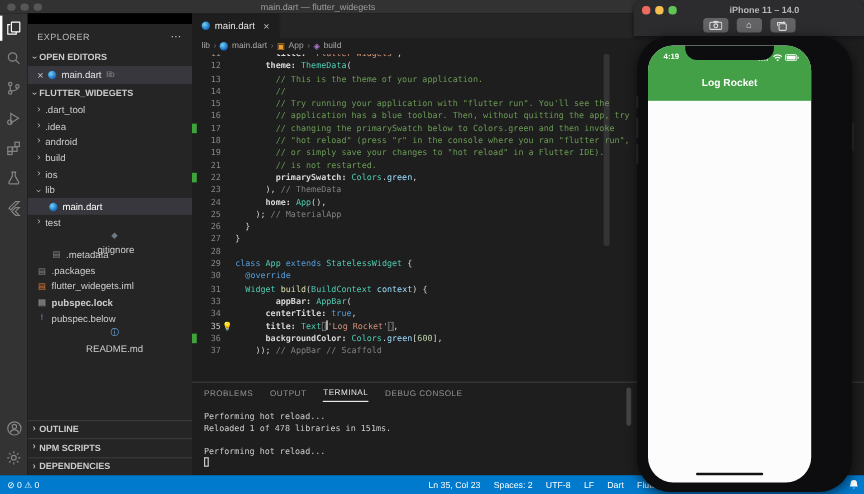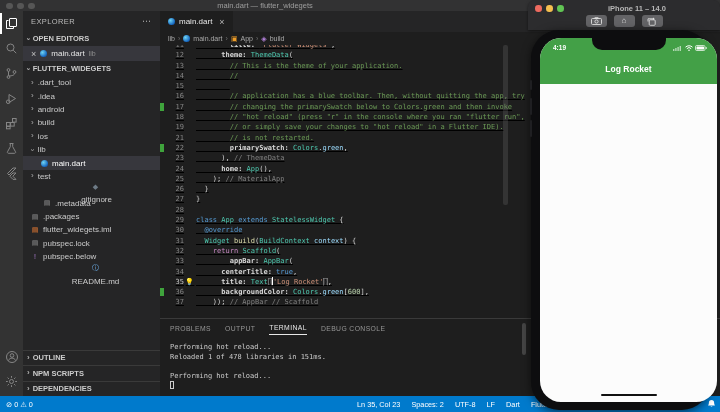--- a/index.html
+++ b/index.html
@@ -12,21 +12,21 @@
   .tl { position:absolute; top:2.5px; width:6.5px; height:6.5px; border-radius:50%; background:#565656; }
   .vs-title { position:absolute; top:1px; left:0; right:190px; text-align:center; font-size:7.5px; color:#9d9d9d; }
 
   .activitybar { position:absolute; left:0; top:11px; width:23px; bottom:16px; background:#333333; }
   .act-item { position:relative; width:23px; height:25px; display:flex; align-items:center; justify-content:center; color:#858585; }
   .act-item.active { color:#ffffff; }
   .act-item.active::before { content:""; position:absolute; left:0; top:2px; bottom:2px; width:1.5px; background:#fff; }
   .act-bottom { position:absolute; bottom:2px; left:0; width:23px; }
   .act-item svg { display:block; }
 
-  .sidebar { position:absolute; left:23px; top:11px; width:137px; bottom:16px; background:#252526; color:#cccccc; overflow:hidden; }
+  .sidebar { position:absolute; left:23px; top:20px; width:137px; bottom:16px; background:#252526; color:#cccccc; overflow:hidden; }
   .sb-header { height:20px; display:flex; align-items:center; padding:0 8px; font-size:7.5px; color:#bbbbbb; letter-spacing:.4px; }
   .sb-header .dots { margin-left:auto; color:#c5c5c5; font-size:9px; letter-spacing:1px; }
   .sb-sec { height:15px; display:flex; align-items:center; font-size:7.5px; font-weight:bold; color:#cccccc; padding-left:4px; gap:3px; }
   .chev { display:inline-block; color:#b0b0b0; font-size:8px; line-height:1; transform:translateY(-0.5px); }
   .chev.open { transform:rotate(90deg); }
   .oe-item { height:15px; display:flex; align-items:center; gap:4px; background:#37373d; font-size:8px; color:#e7e7e7; padding-left:8px; }
   .oe-item .close-x { color:#c0c0c0; font-size:9px; }
   .oe-item .detail { color:#8d8d8d; font-size:7px; }
   .dart-ic { width:7px; height:7px; border-radius:50%; background:radial-gradient(circle at 35% 35%, #6fd4f2 0%, #1565c0 70%); flex:0 0 auto; }
   .tree { font-size:8px; }
@@ -38,21 +38,21 @@
 
   .editor-area { position:absolute; left:160px; top:11px; right:0; bottom:16px; background:#1e1e1e; }
   .tabbar { position:absolute; left:0; top:0; right:0; height:21px; background:#252526; display:flex; }
   .tab { background:#1e1e1e; height:21px; display:flex; align-items:center; gap:4px; padding:0 8px; font-size:8px; color:#e7e7e7; border-right:1px solid #252526; }
   .tab .close-x { color:#b5b5b5; font-size:9px; margin-left:3px; }
   .breadcrumbs { position:absolute; left:0; top:21px; right:0; height:13px; display:flex; align-items:center; gap:3px; padding-left:8px; font-size:7px; color:#a9a9a9; background:#1e1e1e; }
   .breadcrumbs .bc-sep { color:#6e6e6e; font-size:7px; }
   .bc-sym { font-size:7px; }
   .bc-class { color:#ee9d28; } .bc-method { color:#b180d7; }
 
-  .code { position:absolute; left:0; right:0; top:34px; bottom:78px; overflow:hidden; font-family:"DejaVu Sans Mono", monospace; font-size:7px; line-height:10.3px;text-decoration:underline; }
+  .code { position:absolute; left:0; right:0; top:34px; bottom:78px; overflow:hidden; font-family:"DejaVu Sans Mono", monospace; font-size:7px; line-height:10.3px; }
   .code-inner { margin-top:-5px; }
   .cl { height:10.3px; display:flex; white-space:pre; }
   .cl .mk { width:4px; flex:0 0 auto; }
   .cl.modified .mk { background:#3fa33c; margin:1px 0; }
   .cl .ln { width:20px; flex:0 0 auto; text-align:right; color:#858585; padding-right:0; }
   .cl.activeln .ln { color:#c6c6c6; }
   .cl .glyph { width:12px; flex:0 0 auto; text-align:center; font-size:7px; line-height:10.3px; }
   .bulb { color:#ffcc00; }
   .tk-pl { color:#d4d4d4; } .tk-kw { color:#569cd6; } .tk-ctrl { color:#c586c0; }
   .tk-type { color:#4ec9b0; } .tk-prm { color:#d8d8d8; font-weight:bold; }
@@ -77,21 +77,21 @@
 
   
   #sim { position:absolute; left:528px; top:0; width:192px; height:412px; z-index:10; }
   .sim-titlebar { position:absolute; left:0; top:0; right:0; height:30px; background:#2c2c2e; border-radius:7px 7px 0 0; box-shadow:0 1px 3px rgba(0,0,0,.5); }
   .sim-tl { position:absolute; top:5px; width:6.5px; height:6.5px; border-radius:50%; }
   .sim-title { position:absolute; top:3.5px; left:30px; right:4px; text-align:center; font-size:7.5px; font-weight:bold; color:#b8b8b8; }
   .sim-btns { position:absolute; top:15px; left:0; right:0; display:flex; justify-content:center; gap:7px; }
   .sim-btn { width:21px; height:12px; background:#636366; border-radius:3px; display:flex; align-items:center; justify-content:center; color:#d9d9d9; font-size:8px; line-height:1; }
   .phone { position:absolute; left:3px; top:30px; width:179px; height:380px; background:#0d0d0f; border-radius:28px; box-shadow:0 2px 10px rgba(0,0,0,.6); }
   .p-btn { position:absolute; background:#1f1f22; border-radius:1px; }
-  .screen { position:absolute; left:9px; top:8px; width:177px; height:364px; border-radius:21px; background:#fcfcfc; overflow:hidden; }
+  .screen { position:absolute; left:9px; top:8px; width:136px; height:364px; border-radius:21px; background:#fcfcfc; overflow:hidden; }
   .ph-green { position:absolute; left:0; top:0; right:0; height:46px; }
   .ph-appbar-title { position:absolute; top:26px; left:0; right:0; text-align:center; color:#fff; font-size:8.5px; font-weight:bold; }
   .ph-time { position:absolute; top:6px; left:13px; color:#fff; font-size:6.5px; font-weight:bold; }
   .ph-status { position:absolute; top:7px; right:10px; display:flex; gap:2.5px; align-items:center; }
   .notch { position:absolute; top:0; left:50%; transform:translateX(-50%); width:74px; height:12px; background:#0d0d0f; border-radius:0 0 10px 10px; }
   .home-ind { position:absolute; bottom:6px; left:50%; transform:translateX(-50%); width:56px; height:2.5px; background:#111; border-radius:2px; }
 </style>
 </head>
 <body>
 
@@ -230,21 +230,21 @@
           <span>.metadata</span>
         </div>
         <div class="tree-row" style="padding-left: 8px;">
           <span class="fic" style="color: rgb(138, 138, 138);">▤</span>
           <span>.packages</span>
         </div>
         <div class="tree-row" style="padding-left: 8px;">
           <span class="fic" style="color: rgb(227, 121, 51);">▤</span>
           <span>flutter_widegets.iml</span>
         </div>
-        <div class="tree-row" style="padding-left: 8px;">
+        <div class="tree-row" style="padding-left: 8px; font-weight: bold;">
           <span class="fic" style="color: rgb(138, 138, 138);">▤</span>
           <span>pubspec.lock</span>
         </div>
         <div class="tree-row" style="padding-left: 8px;">
           <span class="fic" style="color: rgb(177, 128, 215);">!</span>
           <span>pubspec.below</span>
         </div>
         <div class="tree-row" style="padding-left: 8px; flex-direction: column;">
           <span class="fic" style="color: rgb(117, 190, 255);">ⓘ</span>
           <span>README.md</span>
@@ -285,37 +285,36 @@
         <span class="bc-sep">›</span>
         <span class="bc-sym bc-method">◈</span>
         <span>build</span>
       </div>
     <div class="code">
       <div class="code-inner" id="code-inner">
           <div class="cl"><span class="mk"></span><span class="ln">11</span><span class="glyph"></span><span><span class="tk-pl">        </span><span class="tk-prm">title: </span><span class="tk-str">'Flutter Widgets'</span><span class="tk-pl">,</span></span></div>
           <div class="cl"><span class="mk"></span><span class="ln">12</span><span class="glyph"></span><span><span class="tk-pl">      </span><span class="tk-prm">theme: </span><span class="tk-type">ThemeData</span><span class="tk-pl">(</span></span></div>
           <div class="cl"><span class="mk"></span><span class="ln">13</span><span class="glyph"></span><span><span class="tk-pl">        </span><span class="tk-cm">// This is the theme of your application.</span></span></div>
           <div class="cl"><span class="mk"></span><span class="ln">14</span><span class="glyph"></span><span><span class="tk-pl">        </span><span class="tk-cm">//</span></span></div>
-          <div class="cl"><span class="mk"></span><span class="ln">15</span><span class="glyph"></span><span><span class="tk-pl">        </span></span></div>
+          <div class="cl"><span class="mk"></span><span class="ln">15</span><span class="glyph"></span><span><span class="tk-pl">        </span><span class="tk-cm">// Try running your application with "flutter run". You'll see the</span></span></div>
           <div class="cl"><span class="mk"></span><span class="ln">16</span><span class="glyph"></span><span><span class="tk-pl">        </span><span class="tk-cm">// application has a blue toolbar. Then, without quitting the app, try</span></span></div>
           <div class="cl modified"><span class="mk"></span><span class="ln">17</span><span class="glyph"></span><span><span class="tk-pl">        </span><span class="tk-cm">// changing the primarySwatch below to Colors.green and then invoke</span></span></div>
           <div class="cl"><span class="mk"></span><span class="ln">18</span><span class="glyph"></span><span><span class="tk-pl">        </span><span class="tk-cm">// "hot reload" (press "r" in the console where you ran "flutter run",</span></span></div>
           <div class="cl"><span class="mk"></span><span class="ln">19</span><span class="glyph"></span><span><span class="tk-pl">        </span><span class="tk-cm">// or simply save your changes to "hot reload" in a Flutter IDE).</span></span></div>
           <div class="cl"><span class="mk"></span><span class="ln">21</span><span class="glyph"></span><span><span class="tk-pl">        </span><span class="tk-cm">// is not restarted.</span></span></div>
           <div class="cl modified"><span class="mk"></span><span class="ln">22</span><span class="glyph"></span><span><span class="tk-pl">        </span><span class="tk-prm">primarySwatch: </span><span class="tk-type">Colors</span><span class="tk-pl">.</span><span class="tk-var">green</span><span class="tk-pl">,</span></span></div>
           <div class="cl"><span class="mk"></span><span class="ln">23</span><span class="glyph"></span><span><span class="tk-pl">      ), </span><span class="tk-cl">// ThemeData</span></span></div>
           <div class="cl"><span class="mk"></span><span class="ln">24</span><span class="glyph"></span><span><span class="tk-pl">      </span><span class="tk-prm">home: </span><span class="tk-type">App</span><span class="tk-pl">(),</span></span></div>
           <div class="cl"><span class="mk"></span><span class="ln">25</span><span class="glyph"></span><span><span class="tk-pl">    ); </span><span class="tk-cl">// MaterialApp</span></span></div>
           <div class="cl"><span class="mk"></span><span class="ln">26</span><span class="glyph"></span><span><span class="tk-pl">  }</span></span></div>
           <div class="cl"><span class="mk"></span><span class="ln">27</span><span class="glyph"></span><span><span class="tk-pl">}</span></span></div>
           <div class="cl"><span class="mk"></span><span class="ln">28</span><span class="glyph"></span><span></span></div>
           <div class="cl"><span class="mk"></span><span class="ln">29</span><span class="glyph"></span><span><span class="tk-kw">class </span><span class="tk-type">App</span><span class="tk-kw"> extends </span><span class="tk-type">StatelessWidget</span><span class="tk-pl"> {</span></span></div>
           <div class="cl"><span class="mk"></span><span class="ln">30</span><span class="glyph"></span><span><span class="tk-pl">  </span><span class="tk-kw">@override</span></span></div>
           <div class="cl"><span class="mk"></span><span class="ln">31</span><span class="glyph"></span><span><span class="tk-pl">  </span><span class="tk-type">Widget</span><span class="tk-pl"> </span><span class="tk-fn">build</span><span class="tk-pl">(</span><span class="tk-type">BuildContext</span><span class="tk-pl"> </span><span class="tk-var">context</span><span class="tk-pl">) {</span></span></div>
-          <div class="cl"><span class="mk"></span><span class="ln">32</span><span class="glyph"></span><span><span class="tk-pl">    </span><span class="tk-ctrl">return</span><span class="tk-pl"> </span><span class="tk-type">Scaffold</span><span class="tk-pl">(</span></span></div>
           <div class="cl"><span class="mk"></span><span class="ln">33</span><span class="glyph"></span><span><span class="tk-pl">        </span><span class="tk-prm">appBar: </span><span class="tk-type">AppBar</span><span class="tk-pl">(</span></span></div>
           <div class="cl"><span class="mk"></span><span class="ln">34</span><span class="glyph"></span><span><span class="tk-pl">      </span><span class="tk-prm">centerTitle: </span><span class="tk-kw">true</span><span class="tk-pl">,</span></span></div>
           <div class="cl activeln"><span class="mk"></span><span class="ln">35</span><span class="glyph bulb">💡</span><span><span class="tk-pl">      </span><span class="tk-prm">title: </span><span class="tk-type">Text</span><span class="tk-bm">(</span><span class="caret"></span><span class="tk-str">'Log Rocket'</span><span class="tk-bm">)</span><span class="tk-pl">,</span></span></div>
           <div class="cl modified"><span class="mk"></span><span class="ln">36</span><span class="glyph"></span><span><span class="tk-pl">      </span><span class="tk-prm">backgroundColor: </span><span class="tk-type">Colors</span><span class="tk-pl">.</span><span class="tk-var">green</span><span class="tk-pl">[</span><span class="tk-num">600</span><span class="tk-pl">],</span></span></div>
           <div class="cl"><span class="mk"></span><span class="ln">37</span><span class="glyph"></span><span><span class="tk-pl">    )); </span><span class="tk-cl">// AppBar // Scaffold</span></span></div>
         </div>
     </div>
     <div class="ed-scroll"></div>
 
     <div class="panel">

